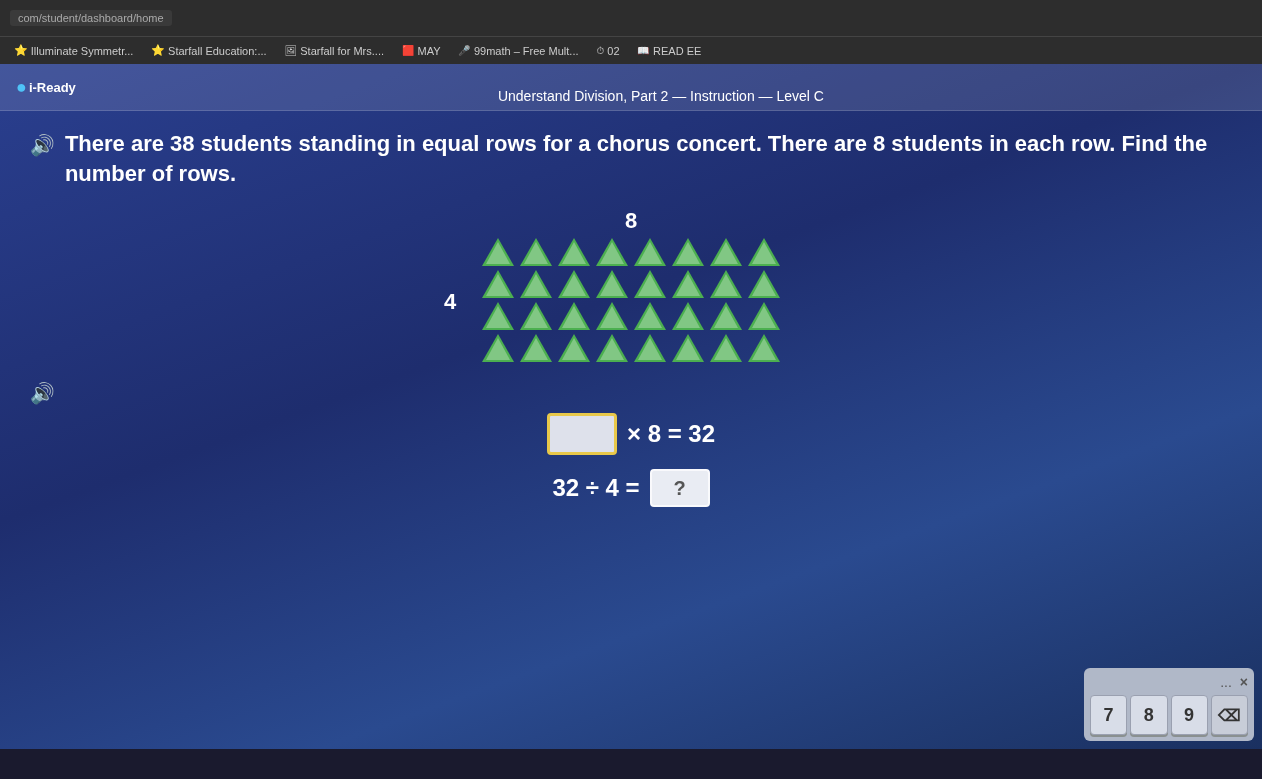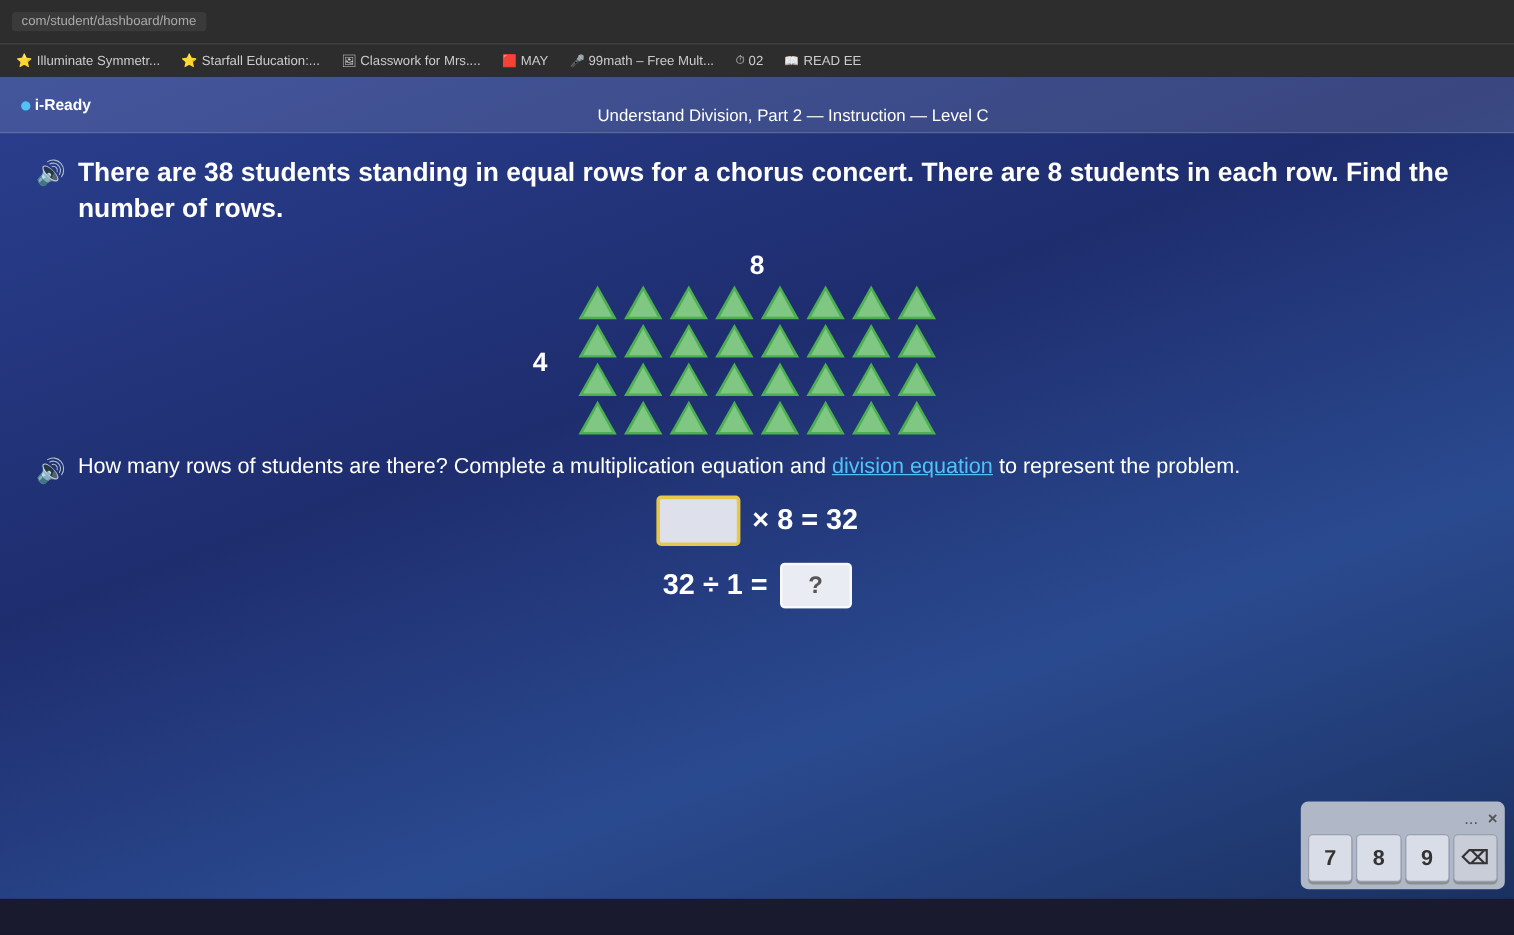--- a/index.html
+++ b/index.html
@@ -284,21 +284,21 @@
   <span class="bookmark-item">
     <span class="bk-star">⭐</span>
     <span>Illuminate Symmetr...</span>
   </span>
   <span class="bookmark-item">
     <span class="bk-star">⭐</span>
     <span>Starfall Education:...</span>
   </span>
   <span class="bookmark-item">
     <span class="bk-icon">🖼</span>
-    <span>Classwork for Mrs....</span>
+    <span>Starfall for Mrs....</span>
   </span>
   <span class="bookmark-item">
     <span class="bk-icon">🟥</span>
     <span>MAY</span>
   </span>
   <span class="bookmark-item">
     <span class="bk-icon">🎤</span>
     <span>99math – Free Mult...</span>
   </span>
   <span class="bookmark-item">
@@ -372,36 +372,29 @@
           <div class="triangle"></div>
           <div class="triangle"></div>
           <div class="triangle"></div>
         </div>
       </div>
     </div>
   </div>
 
   <div class="sub-question">
     <span class="audio-icon">🔊</span>
-    <span>
-      <span>How many rows of students are there? Complete a multiplication equation</span>
-      <span> and </span>
-      <span class="division-link">division equation</span>
-      <span> </span>
-      <span>to represent the problem.</span>
-    </span>
   </div>
 
   <div class="equations-area">
     <div class="equation-row">
       <div class="input-box"></div>
       <span>× 8 = 32</span>
     </div>
     <div class="equation-row">
-      <span>32 ÷ 1 =</span>
+      <span>32 ÷ 4 =</span>
       <div class="answer-box">
         <span>?</span>
       </div>
     </div>
   </div>
 
   <div class="numpad">
     <div class="numpad-top-bar">
       <span class="numpad-dots">...</span>
       <span class="numpad-close">×</span>

